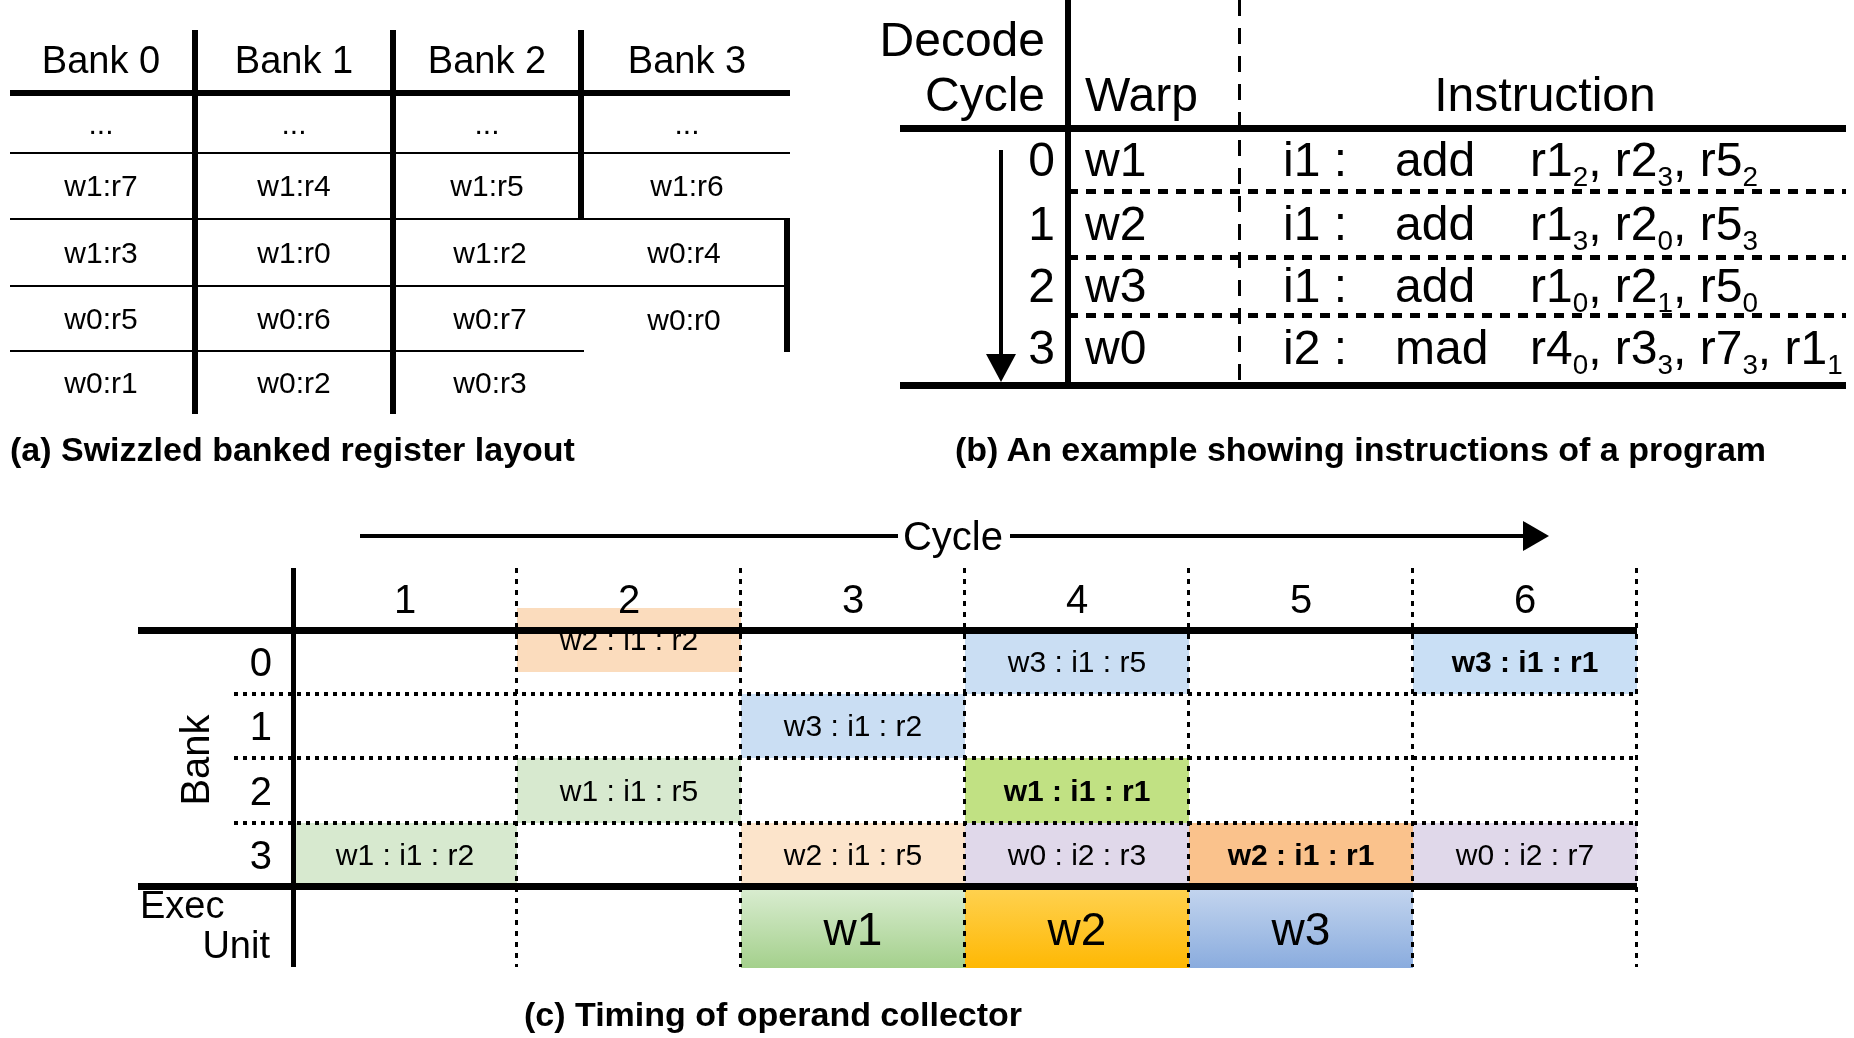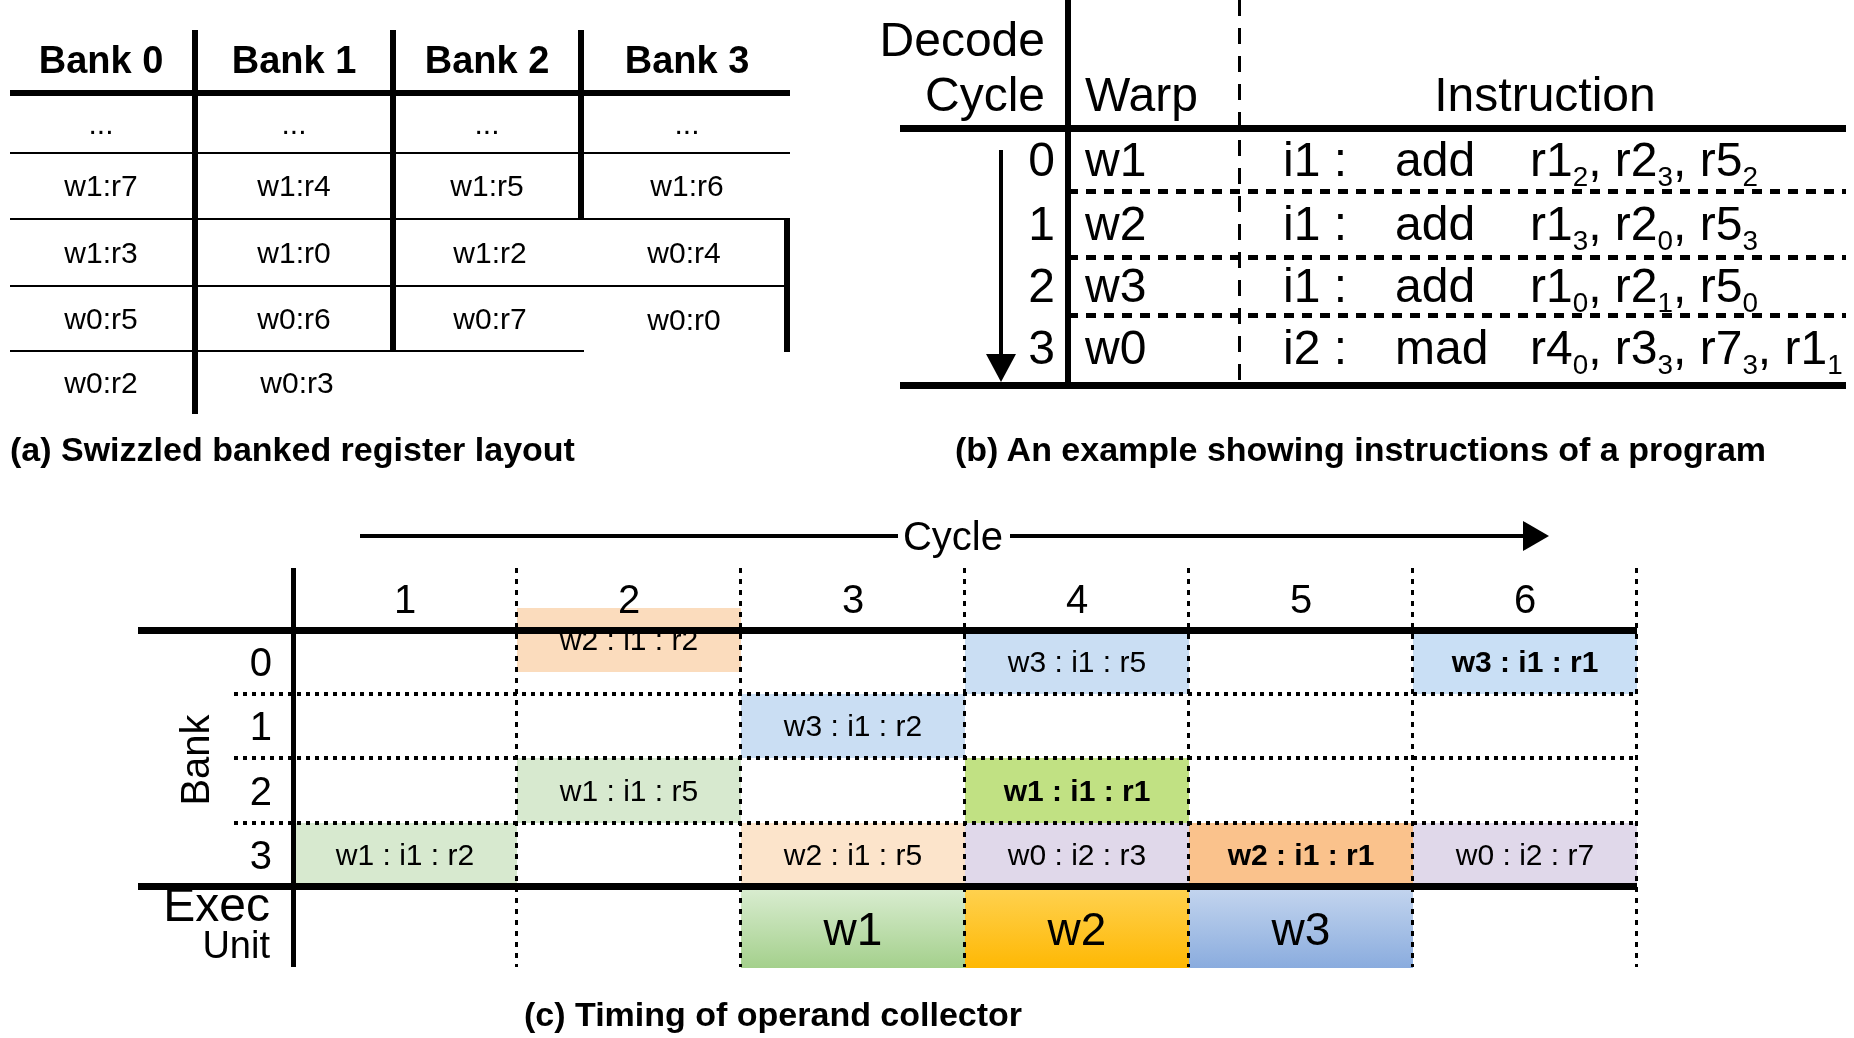--- a/index.html
+++ b/index.html
@@ -17,21 +17,21 @@
           background-image:repeating-linear-gradient(90deg,#000 0 4px,transparent 4px 9px); }
   .txt  { position:absolute; z-index:3; white-space:nowrap; }
   .caption { position:absolute; z-index:3; font-weight:bold; font-size:34px; }
 
   
   .tableA { position:absolute; left:10px; top:30px; display:grid;
             grid-template-columns:188px 198px 188px 206px;
             grid-template-rows:66px 58px 66px 67px 65px 62px; z-index:1; }
   .tableA .cell { box-sizing:border-box; display:flex; align-items:center; justify-content:center;
                   font-size:30px; }
-  .tableA .hdr    { font-weight:bold; font-size:38px; border-bottom:6px solid #000; }
+  .tableA .hdr    { font-weight:normal; font-size:38px; border-bottom:6px solid #000; }
   .tableA .colsep { border-right:6px solid #000; }
   .tableA .rowsep { border-bottom:2px solid #000; }
 
   
   .b-txt { position:absolute; font-size:48px; line-height:54px; z-index:3; white-space:nowrap; }
   sub { font-size:0.58em; vertical-align:-0.35em; }
   .tri-down { position:absolute; width:0; height:0; z-index:3;
               border-left:15px solid transparent; border-right:15px solid transparent;
               border-top:28px solid #000; }
   .tri-right{ position:absolute; width:0; height:0; z-index:3;
@@ -65,20 +65,21 @@
       <div class="cell colsep rowsep">w1:r5</div>
       <div class="cell rowsep">w1:r6</div>
       <div class="cell colsep rowsep">w1:r3</div>
       <div class="cell colsep rowsep">w1:r0</div>
       <div class="cell rowsep">w1:r2</div>
       <div class="cell colsep rowsep">w0:r4</div>
       <div class="cell colsep rowsep">w0:r5</div>
       <div class="cell colsep rowsep">w0:r6</div>
       <div class="cell rowsep">w0:r7</div>
       <div class="cell colsep">w0:r0</div>
+      <div class="cell colsep">w0:r1</div>
       <div class="cell colsep">w0:r2</div>
       <div class="cell">w0:r3</div>
     </div>
   <div class="caption" style="left:10px; top:430px; width:780px;">(a) Swizzled banked register layout</div>
 
   <div class="vline" style="left:1065px; top:0; width:6px; height:385px;"></div>
   <div class="vdash" style="left:1238px; top:0; height:385px;"></div>
   <div class="hline" style="left:900px; top:125px; width:946px; height:7px;"></div>
   <div class="hline" style="left:900px; top:382px; width:946px; height:7px;"></div>
 
@@ -156,17 +157,17 @@
       <div class="txt" style="left: 1037px; top: 576px; width: 80px; text-align: center; font-size: 40px; line-height: 46px;">4</div>
       <div class="txt" style="left: 1261px; top: 576px; width: 80px; text-align: center; font-size: 40px; line-height: 46px;">5</div>
       <div class="txt" style="left: 1485px; top: 576px; width: 80px; text-align: center; font-size: 40px; line-height: 46px;">6</div>
       <div class="txt" style="left: 180px; top: 636px; width: 92px; text-align: right; font-size: 40px; line-height: 52px;">0</div>
       <div class="txt" style="left: 180px; top: 700px; width: 92px; text-align: right; font-size: 40px; line-height: 52px;">1</div>
       <div class="txt" style="left: 180px; top: 764.5px; width: 92px; text-align: right; font-size: 40px; line-height: 52px;">2</div>
       <div class="txt" style="left: 180px; top: 828.5px; width: 92px; text-align: right; font-size: 40px; line-height: 52px;">3</div>
     </div>
 
   <div class="txt rot" style="left:120px; top:738px; width:150px; height:44px; font-size:40px; line-height:44px;">Bank</div>
-  <div class="txt" style="left:140px; top:884px; width:130px; text-align:right; font-size:48px; line-height:42px;">Exec</div>
+  <div class="txt" style="left:140px; top:884px; width:130px; text-align:left; font-size:38px; line-height:42px;">Exec</div>
   <div class="txt" style="left:140px; top:924px; width:130px; text-align:right; font-size:38px; line-height:42px;">Unit</div>
 
   <div class="caption" style="left:524px; top:995px; width:800px;">(c) Timing of operand collector</div>
 </div>
 
 </body></html>

